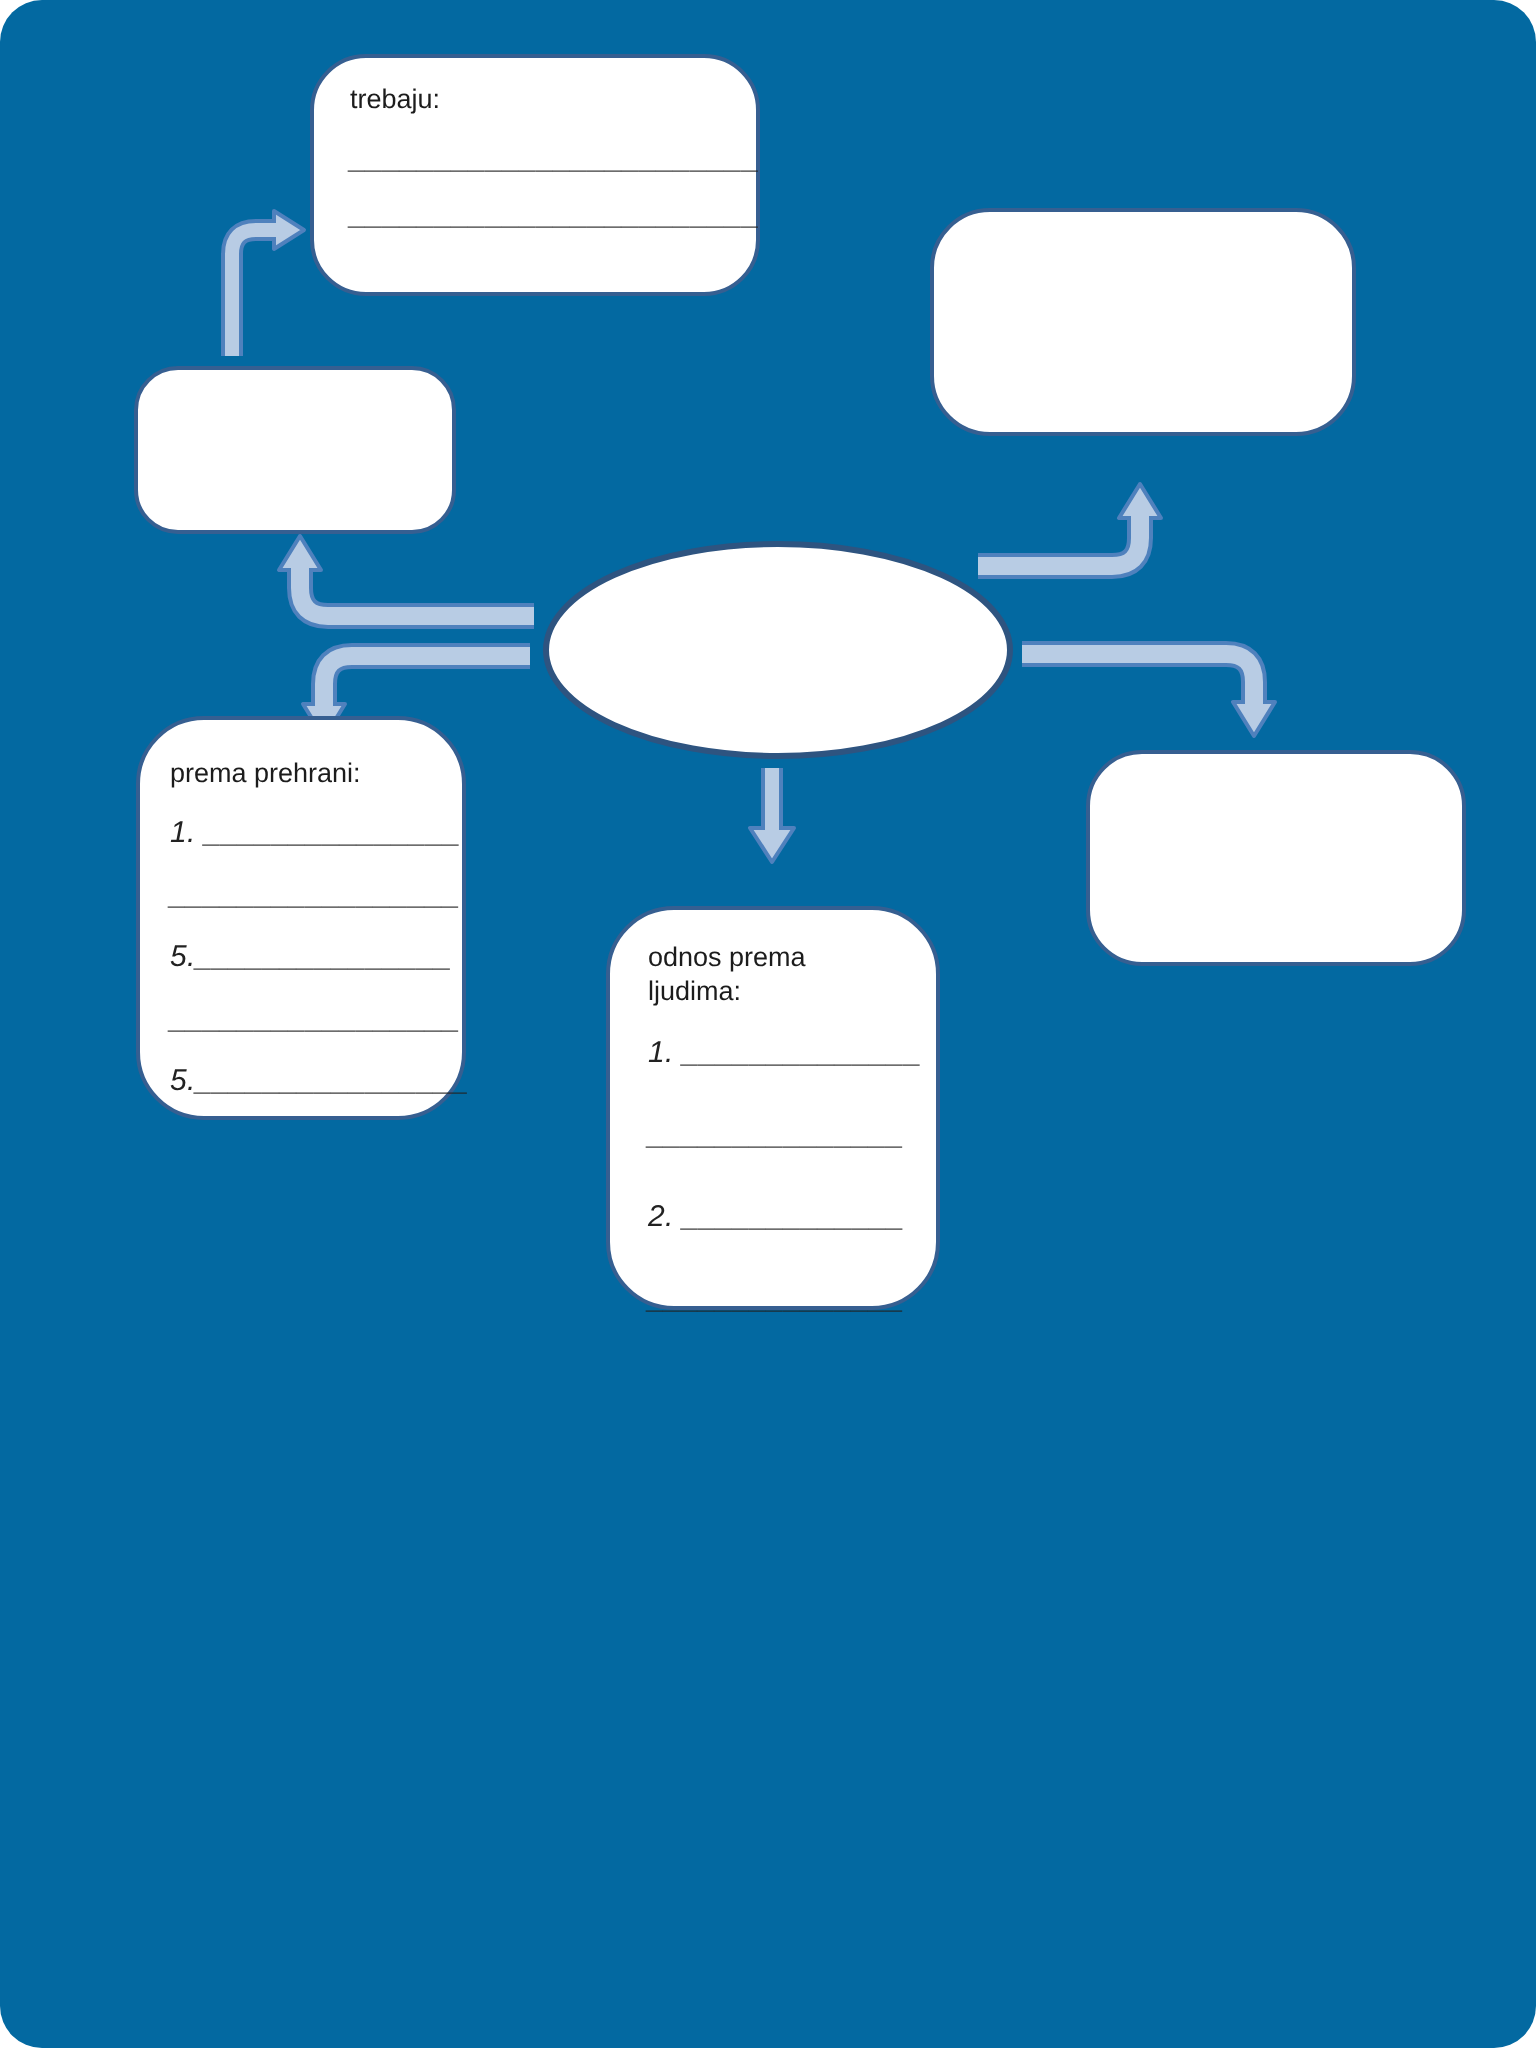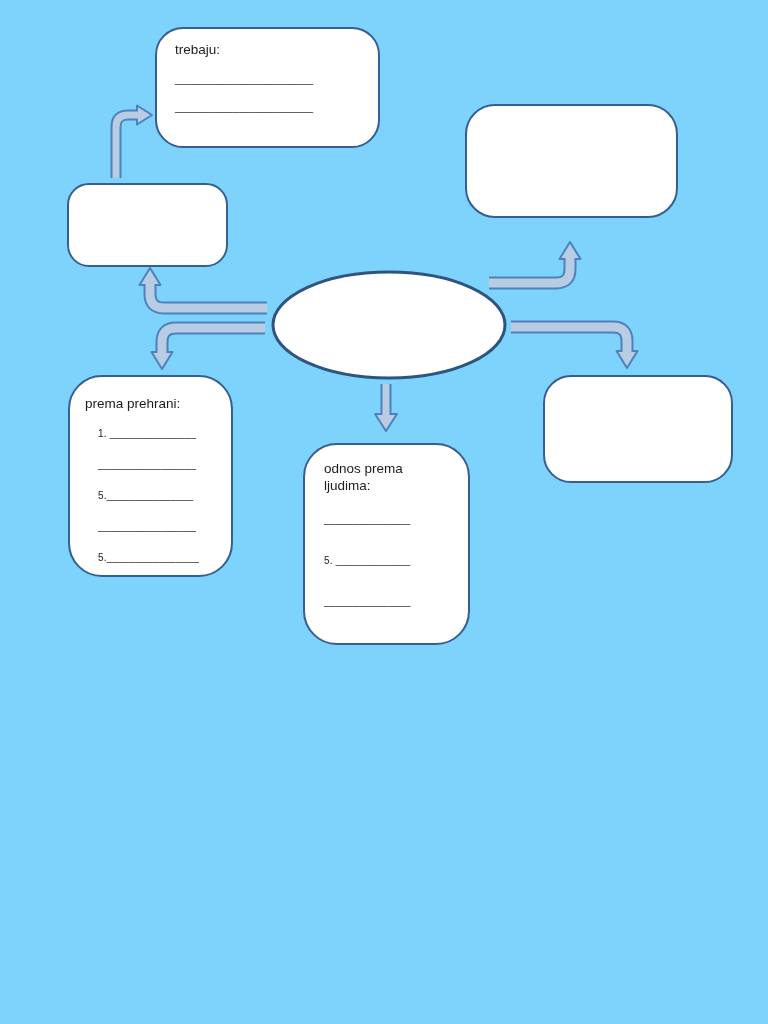--- a/index.html
+++ b/index.html
@@ -3,22 +3,23 @@
 <meta charset="utf-8">
 <style>
   html, body {
     margin: 0; padding: 0;
     background: #ffffff;
     font-family: "Liberation Sans", "DejaVu Sans", sans-serif;
   }
   #page {
     position: relative;
     width: 768px; height: 1024px;
-    background: #7dd3fc;
+    background: #0369a1;
     overflow: hidden;
+    border-radius: 21px;
   }
   #connector-layer {
     position: absolute; left: 0; top: 0;
     width: 768px; height: 1024px;
   }
   
   .arrow-outer { fill: none; stroke: #4f81bd; stroke-width: 13; }
   .arrow-inner { fill: none; stroke: #b8cce4; stroke-width: 9; }
   .arrow-outer.thin { stroke-width: 11; }
   .arrow-inner.thin { stroke-width: 7; }
@@ -32,44 +33,45 @@
     box-sizing: border-box;
   }
   .box-label {
     color: #1c1c1c;
     font-size: 13.5px;
     line-height: 17px;
     white-space: pre-wrap;
   }
   .u-line {
     color: #222222;
-    font-size: 10px;
+    font-size: 15px;
     white-space: pre;
     letter-spacing: 0.2px;
+    font-style: italic;
   }
 
   
   #box-top { left: 155px; top: 27px; width: 225px; height: 121px; border-radius: 28px; }
   #box-top .box-label { margin: 12px 0 0 18px; }
   #box-top .u-line { margin-left: 18px; line-height: 28px; }
   #box-top .u-line.first { margin-top: 8px; }
 
   
   #box-top-left  { left: 67px;  top: 183px; width: 161px; height: 84px;  border-radius: 22px; }
   #box-top-right { left: 465px; top: 104px; width: 213px; height: 114px; border-radius: 30px; }
   #box-right     { left: 543px; top: 375px; width: 190px; height: 108px; border-radius: 28px; }
 
   
-  #box-bottom-left { left: 68px; top: 375px; width: 165px; height: 202px; border-radius: 34px; }
+  #box-bottom-left { left: 68px; top: 358px; width: 165px; height: 202px; border-radius: 34px; }
   #box-bottom-left .box-label { margin: 18px 0 0 15px; }
-  #box-bottom-left .u-line { margin-left: 28px; line-height: 31px; }
+  #box-bottom-left .u-line { margin-left: 15px; line-height: 31px; }
   #box-bottom-left .u-line.first { margin-top: 6px; }
 
   
-  #box-bottom-middle { left: 303px; top: 443px; width: 167px; height: 202px; border-radius: 34px; }
+  #box-bottom-middle { left: 303px; top: 453px; width: 167px; height: 202px; border-radius: 34px; }
   #box-bottom-middle .box-label { margin: 15px 19px 0 19px; }
   #box-bottom-middle .u-line { margin-left: 19px; line-height: 31px; margin-top: 10px; }
   #box-bottom-middle .u-line.first { margin-top: 7px; }
 </style>
 </head>
 <body>
 
 <div id="page">
 
   <svg id="connector-layer" viewBox="0 0 768 1024" xmlns="http://www.w3.org/2000/svg">
@@ -127,18 +129,19 @@
     <div class="box-label">prema prehrani:</div>
     <div class="u-line first">1. _______________</div>
     <div class="u-line">_________________</div>
     <div class="u-line">5._______________</div>
     <div class="u-line">_________________</div>
     <div class="u-line">5.________________</div>
   </div>
 
   <div class="node" id="box-bottom-middle">
     <div class="box-label">odnos prema ljudima:</div>
+    <div class="u-line first">1. ______________</div>
     <div class="u-line">_______________</div>
-    <div class="u-line">5. _____________</div>
+    <div class="u-line">2. _____________</div>
     <div class="u-line">_______________</div>
   </div>
 
 </div>
 
 </body></html>

